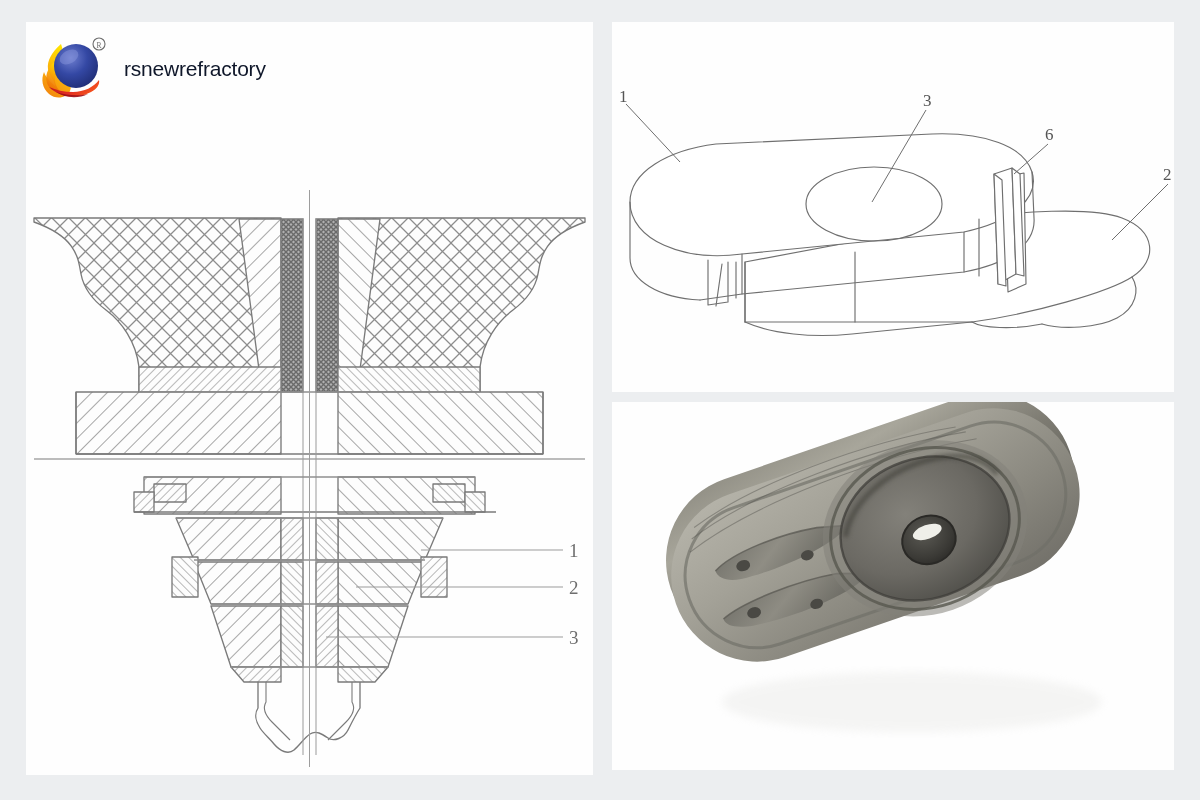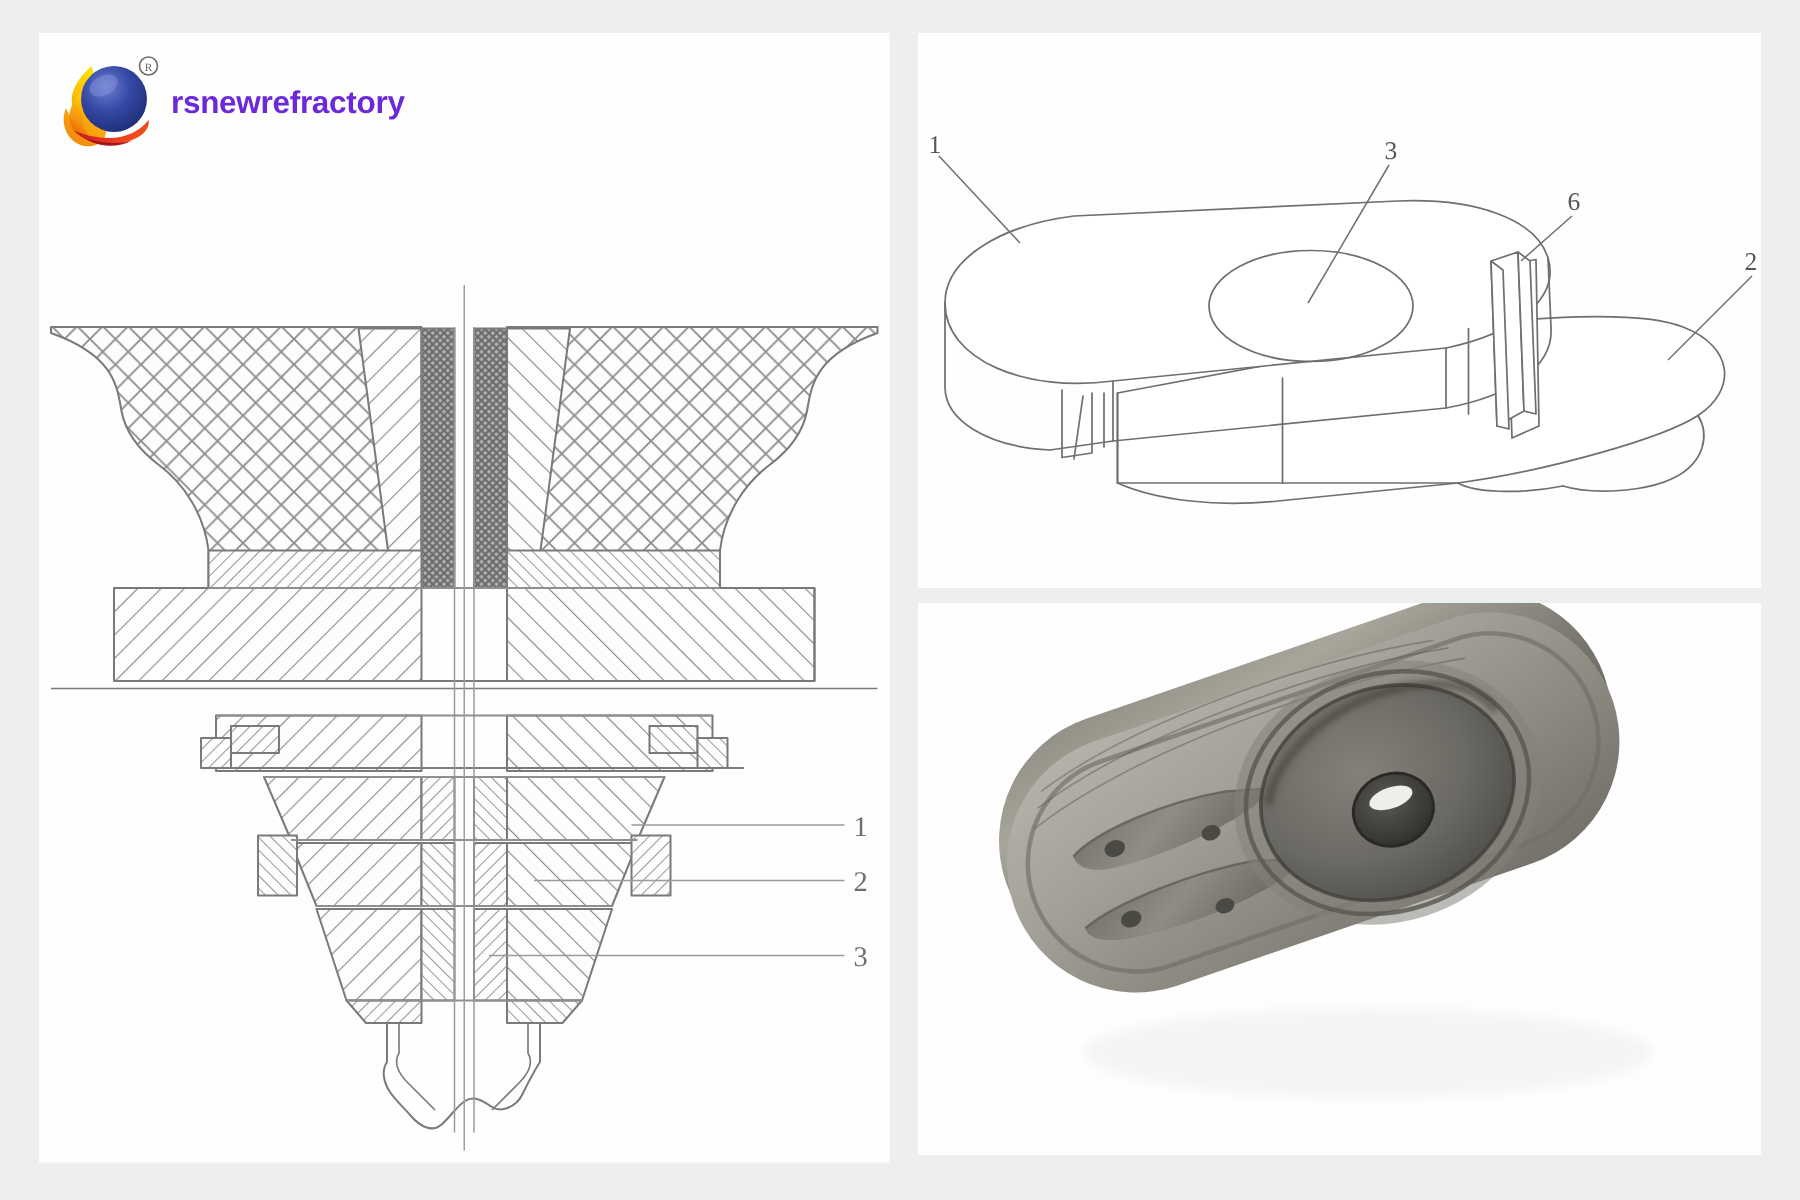--- a/index.html
+++ b/index.html
@@ -17,22 +17,22 @@
   .panel{position:absolute;background:#fefefe;overflow:hidden;}
   #panel-left{left:26px;top:22px;width:567px;height:753px;}
   #panel-iso{left:612px;top:22px;width:562px;height:370px;}
   #panel-photo{left:612px;top:402px;width:562px;height:368px;}
 
   
   .brand{position:absolute;left:0px;top:8px;width:330px;height:76px;display:flex;align-items:center;}
   .brand-mark{position:relative;width:74px;height:68px;margin-left:8px;flex:0 0 auto;}
   .brand-mark svg{display:block;}
   .brand-name{
-    font-size:21px;font-weight:bold;color:#6d28d9;
-    letter-spacing:-0.2px;margin-left:6px;line-height:1;
+    font-size:21px;font-weight:normal;color:#0f172a;
+    letter-spacing:-0.2px;margin-left:16px;line-height:1;
     font-family:"Liberation Sans", sans-serif;
   }
 
   
   .dwg{position:absolute;left:0;top:0;width:100%;height:100%;}
 
   .lbl{
     font-family:"Liberation Serif", serif;
     font-size:19px;fill:#6e6e6e;
   }

